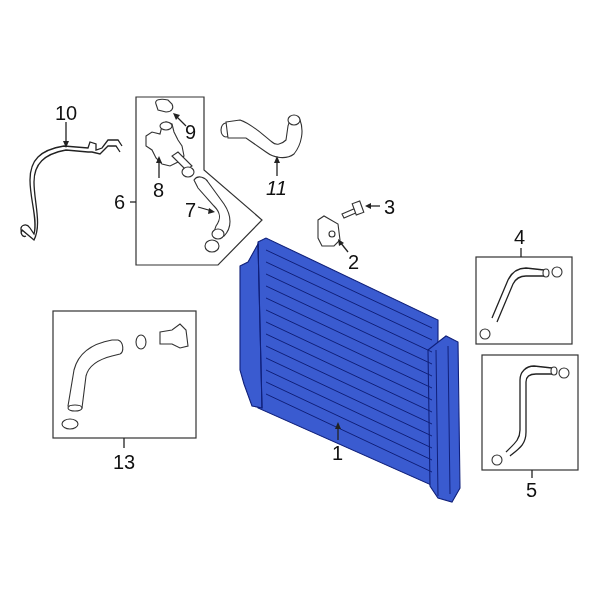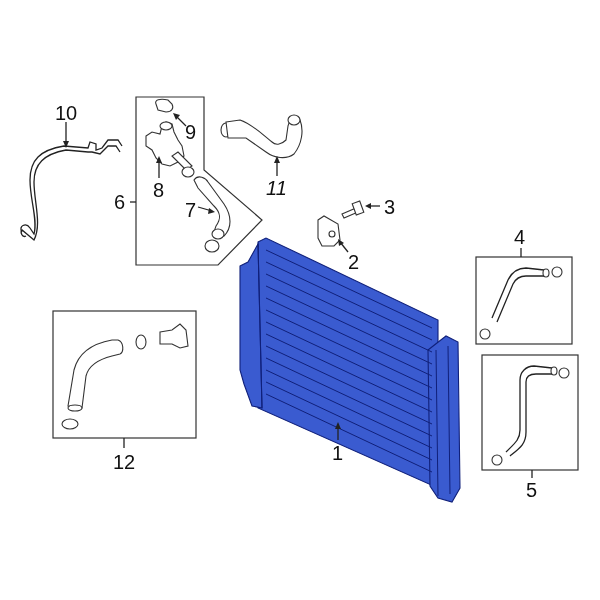--- a/index.html
+++ b/index.html
@@ -133,15 +133,15 @@
   <span class="callout" style="left:55px; top:103px;">10</span>
   <span class="callout" style="left:185px; top:122px;">9</span>
   <span class="callout" style="left:153px; top:180px;">8</span>
   <span class="callout" style="left:114px; top:192px;">6</span>
   <span class="callout" style="left:185px; top:200px;">7</span>
   <span class="callout" style="left:266px; top:178px;font-style:italic;">11</span>
   <span class="callout" style="left:384px; top:197px;">3</span>
   <span class="callout" style="left:348px; top:252px;">2</span>
   <span class="callout" style="left:514px; top:227px;">4</span>
   <span class="callout" style="left:332px; top:443px;">1</span>
-  <span class="callout" style="left:113px; top:452px;">12</span>
+  <span class="callout" style="left:113px; top:452px;">13</span>
   <span class="callout" style="left:526px; top:480px;">5</span>
 </div>
 
 </body></html>

